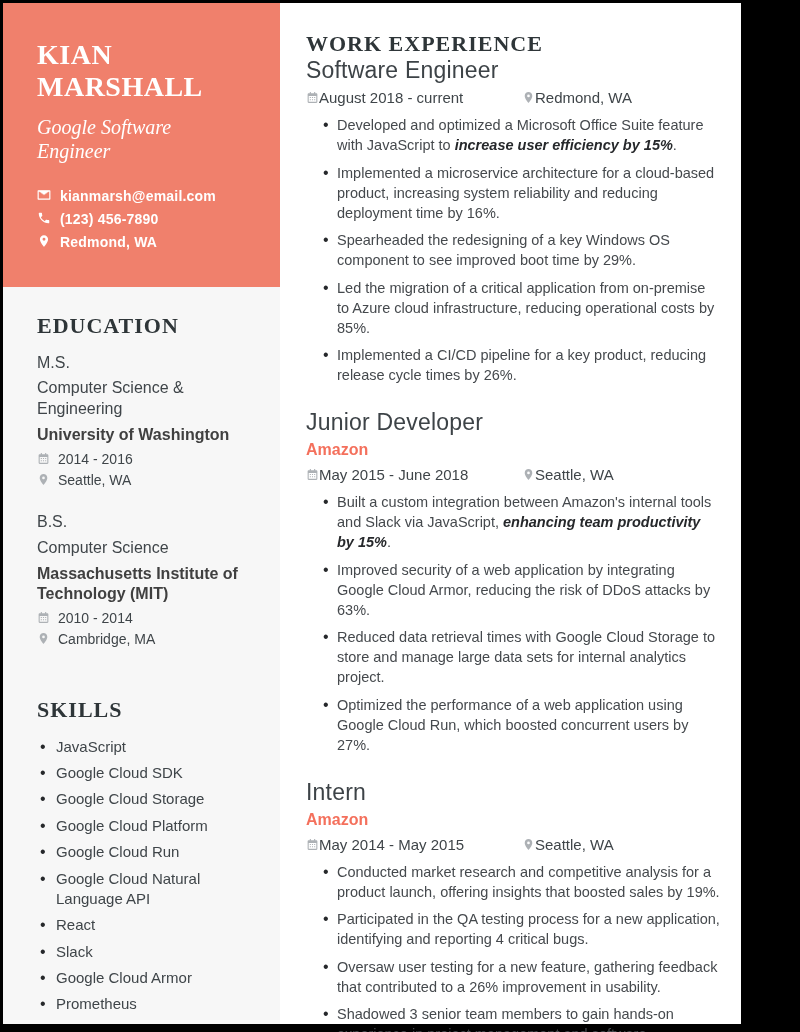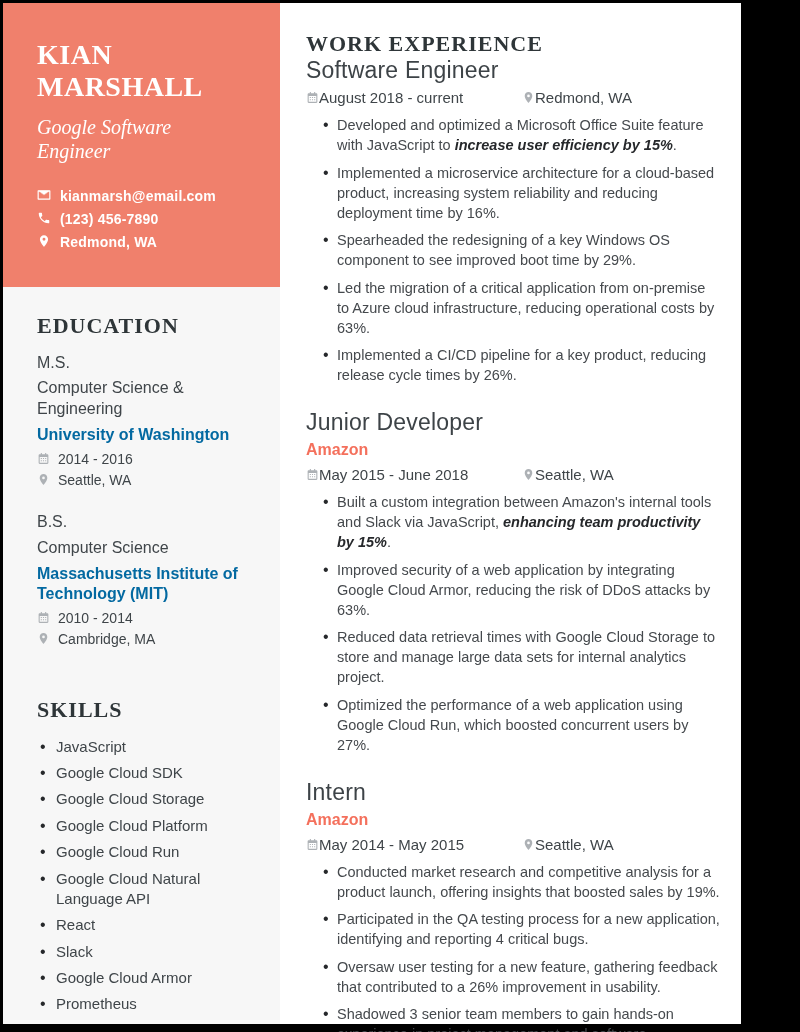--- a/index.html
+++ b/index.html
@@ -24,21 +24,21 @@
 
   .side-section { padding:26px 24px 0 34px; }
   .side-section h2, .main-heading {
       font-family:"Liberation Serif", serif; font-weight:700; color:#2E3538;
       font-size:22px; letter-spacing:1px; }
   .side-section h2 { margin-bottom:14px; }
 
   .edu-entry { margin-bottom:24px; }
   .edu-entry .degree, .edu-entry .field { font-size:16px; color:#3F4549; line-height:1.3;
                                           margin-bottom:5px; }
-  .edu-entry .school { font-size:16px; font-weight:700; color:#0369a1; line-height:1.25;
+  .edu-entry .school { font-size:16px; font-weight:700; color:#404040; line-height:1.25;
                        margin-bottom:6px; }
   .meta-line { display:flex; align-items:center; gap:8px; font-size:14px; color:#3F4549;
                margin-bottom:5px; }
   .meta-line .icon, .job-meta .icon { color:#ADB1B5; width:13px; height:13px; }
 
   .skill-list, .bullets { list-style:none; }
   .skill-list li { position:relative; padding-left:19px; font-size:15px; color:#3F4549;
                    line-height:1.33; margin-bottom:6.5px; }
   .skill-list li::before, .bullets li::before {
       content:"\2022"; position:absolute; left:3px; top:-1px; color:#26282B; font-size:16px; }
@@ -184,21 +184,21 @@
                     <path d="M12 2C8.1 2 5 5.1 5 9c0 5.2 7 13 7 13s7-7.8 7-13c0-3.9-3.1-7-7-7zm0 9.5a2.5 2.5 0 1 1 0-5 2.5 2.5 0 0 1 0 5z"></path>
                   </svg>
                 </span>
                 <span>Redmond, WA</span>
               </span>
             </div>
             <ul class="bullets">
               <li>Developed and optimized a Microsoft Office Suite feature with JavaScript to <strong class="em">increase user efficiency by 15%</strong>.</li>
               <li>Implemented a microservice architecture for a cloud-based product, increasing system reliability and reducing deployment time by 16%.</li>
               <li>Spearheaded the redesigning of a key Windows OS component to see improved boot time by 29%.</li>
-              <li>Led the migration of a critical application from on-premise to Azure cloud infrastructure, reducing operational costs by 63%.</li>
+              <li>Led the migration of a critical application from on-premise to Azure cloud infrastructure, reducing operational costs by 85%.</li>
               <li>Implemented a CI/CD pipeline for a key product, reducing release cycle times by 26%.</li>
             </ul>
           </article>
           <article class="job">
             <h3>Junior Developer</h3>
             <div class="company">Amazon</div>
             <div class="job-meta">
               <span class="chunk dates">
                 <span class="icon">
                   <svg viewBox="0 0 24 24" fill="currentColor">

